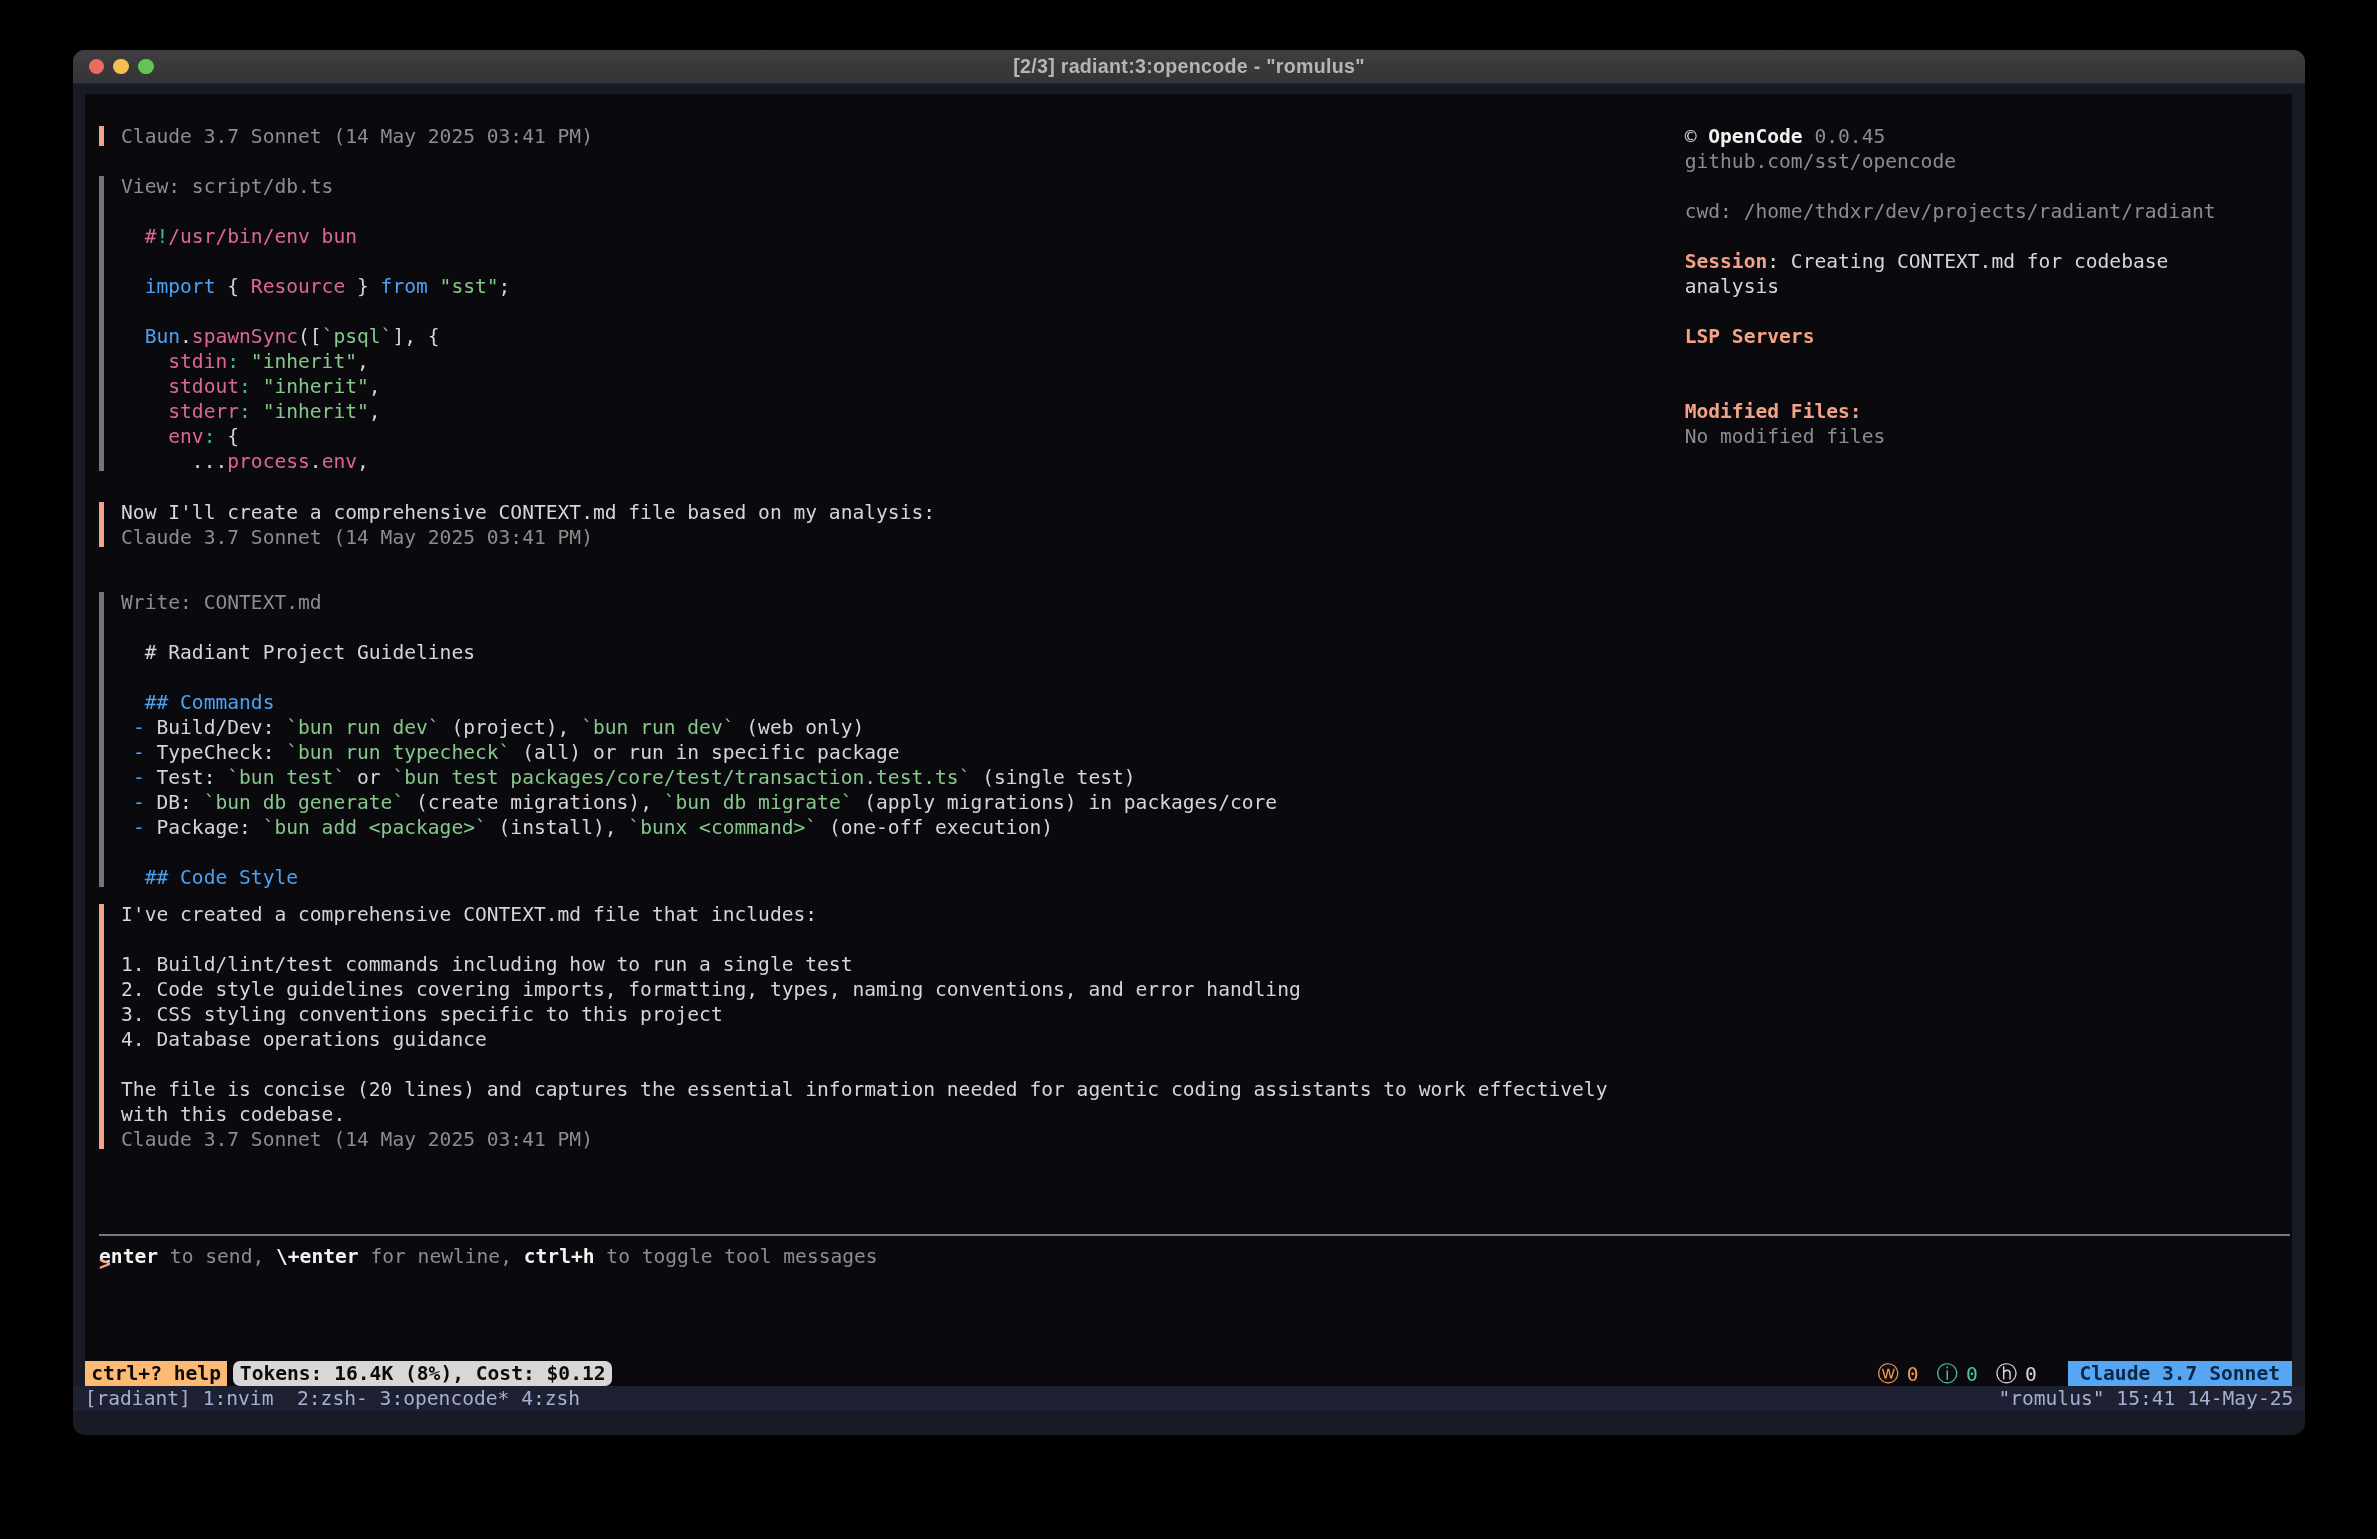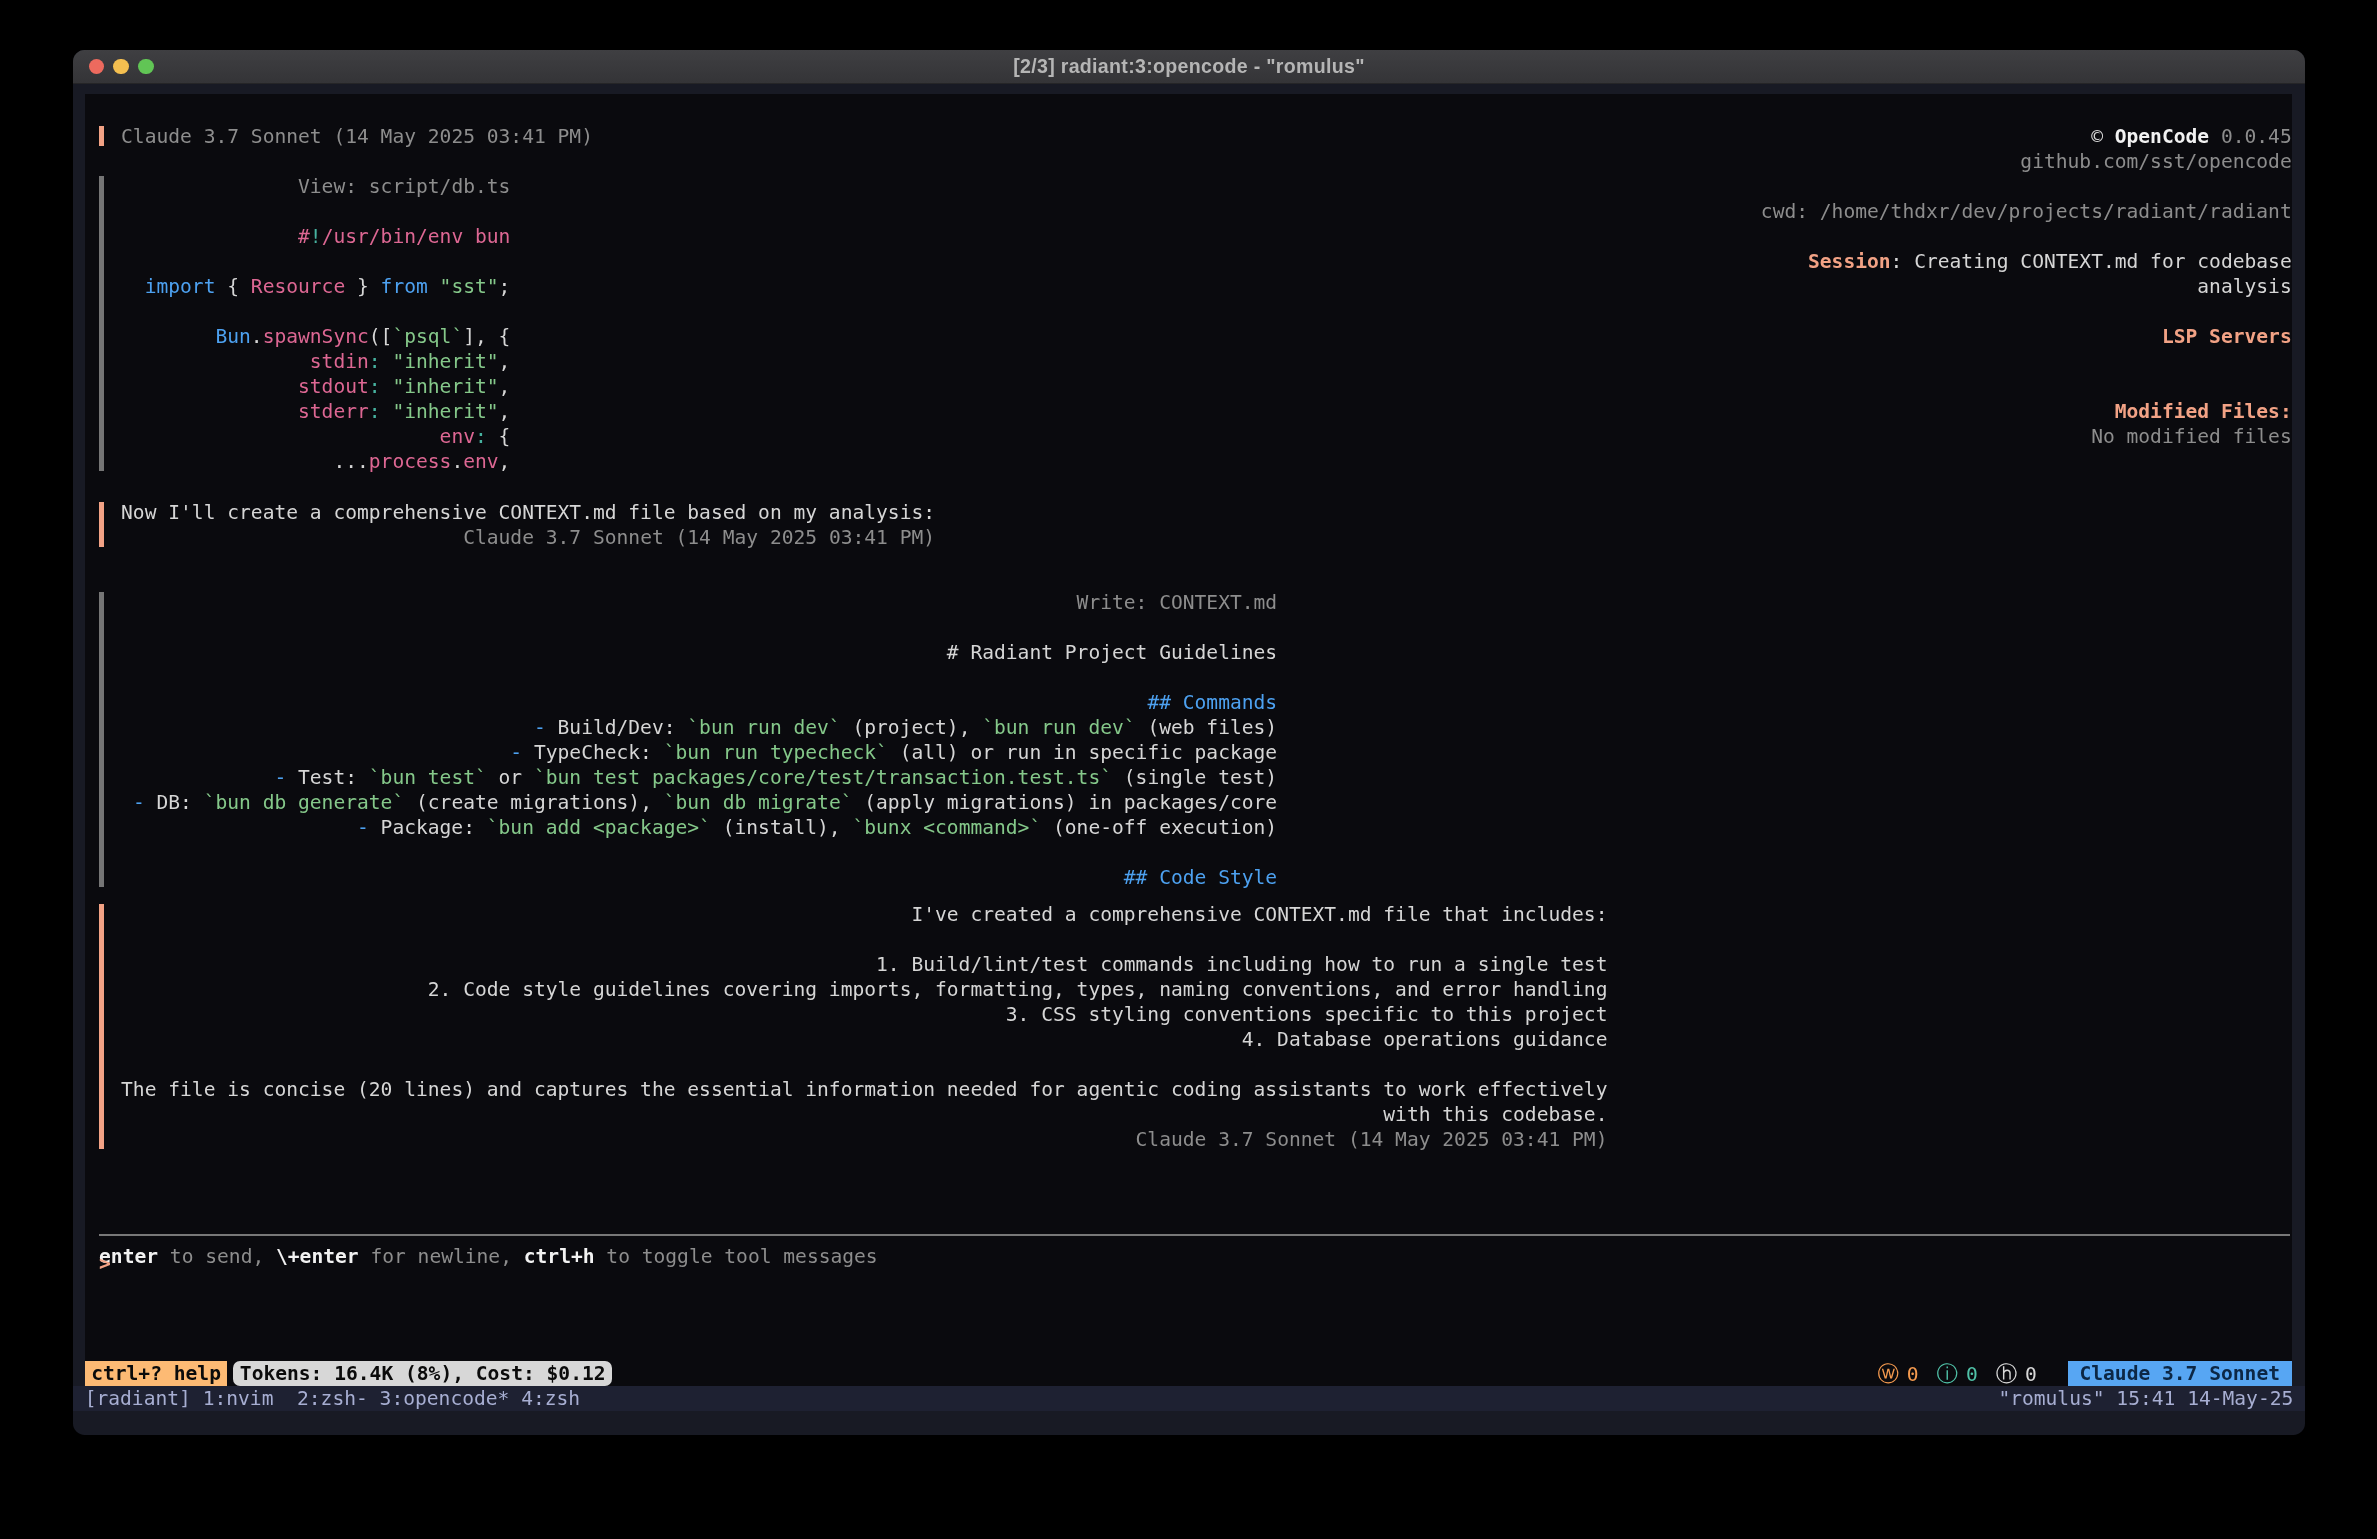--- a/index.html
+++ b/index.html
@@ -8,21 +8,21 @@
   .window{position:absolute;left:73px;top:50px;width:2232px;height:1385px;
           background:#181a24;border-radius:11.7px;overflow:hidden;
           box-shadow:0 13px 39px rgba(0,0,0,.8);}
   .titlebar{position:relative;height:33px;background:linear-gradient(#3f3f42,#343437);
             border-bottom:0.7px solid #252527;display:flex;align-items:center;justify-content:center;}
   .traffic{position:absolute;left:15.7px;top:0;height:33px;display:flex;align-items:center;gap:9px;}
   .tl{width:15.7px;height:15.7px;border-radius:50%;display:inline-block;}
   .tl.red{background:#ed6a5e;}  .tl.yellow{background:#f4bf50;}  .tl.green{background:#61c555;}
   .title{font-family:"Liberation Sans","DejaVu Sans",sans-serif;font-weight:bold;
          font-size:19.6px;color:#b5b5b5;letter-spacing:0.3px;}
-  .term{position:relative;padding:9.8px 13px 0 11.7px;text-align:right;}
+  .term{position:relative;padding:9.8px 13px 0 11.7px;}
   .screen{position:relative;width:2207px;height:1292px;background:#0a0a0e;overflow:hidden;}
 
   .line{height:25px;line-height:25px;white-space:pre;font-size:19.6px;}
   .c-white{color:#d6d6d6}.c-bwhite{color:#f2f2f2}.c-gray{color:#8d8d8d}
   .c-pink{color:#dd6793}.c-blue{color:#4da1f0}.c-green{color:#85c88a}
   .c-teal{color:#47b3a0}.c-orange{color:#f2a285}
   .b{font-weight:bold;}
 
   .block{position:absolute;left:14.4px;}
   .block .bar{position:absolute;left:0;top:2.6px;bottom:2.6px;width:4.6px;}
@@ -105,21 +105,21 @@
         </div>
 
         <div class="block acc-gray" style="top:496px">
           <div class="bar"></div>
           <div class="lines">
               <div class="line"><span class="c-gray">Write: CONTEXT.md</span></div>
               <div class="line">&nbsp;</div>
               <div class="line"><span class="c-white">  # Radiant Project Guidelines</span></div>
               <div class="line">&nbsp;</div>
               <div class="line"><span class="c-white">  </span><span class="c-blue">## Commands</span></div>
-              <div class="line"><span class="c-white"> </span><span class="c-blue">-</span><span class="c-white"> Build/Dev: </span><span class="c-green">`bun run dev`</span><span class="c-white"> (project), </span><span class="c-green">`bun run dev`</span><span class="c-white"> (web files)</span></div>
+              <div class="line"><span class="c-white"> </span><span class="c-blue">-</span><span class="c-white"> Build/Dev: </span><span class="c-green">`bun run dev`</span><span class="c-white"> (project), </span><span class="c-green">`bun run dev`</span><span class="c-white"> (web only)</span></div>
               <div class="line"><span class="c-white"> </span><span class="c-blue">-</span><span class="c-white"> TypeCheck: </span><span class="c-green">`bun run typecheck`</span><span class="c-white"> (all) or run in specific package</span></div>
               <div class="line"><span class="c-white"> </span><span class="c-blue">-</span><span class="c-white"> Test: </span><span class="c-green">`bun test`</span><span class="c-white"> or </span><span class="c-green">`bun test packages/core/test/transaction.test.ts`</span><span class="c-white"> (single test)</span></div>
               <div class="line"><span class="c-white"> </span><span class="c-blue">-</span><span class="c-white"> DB: </span><span class="c-green">`bun db generate`</span><span class="c-white"> (create migrations), </span><span class="c-green">`bun db migrate`</span><span class="c-white"> (apply migrations) in packages/core</span></div>
               <div class="line"><span class="c-white"> </span><span class="c-blue">-</span><span class="c-white"> Package: </span><span class="c-green">`bun add &lt;package&gt;`</span><span class="c-white"> (install), </span><span class="c-green">`bunx &lt;command&gt;`</span><span class="c-white"> (one-off execution)</span></div>
               <div class="line">&nbsp;</div>
               <div class="line"><span class="c-white">  </span><span class="c-blue">## Code Style</span></div>
             </div>
         </div>
 
         <div class="block acc-orange" style="top:808px">

